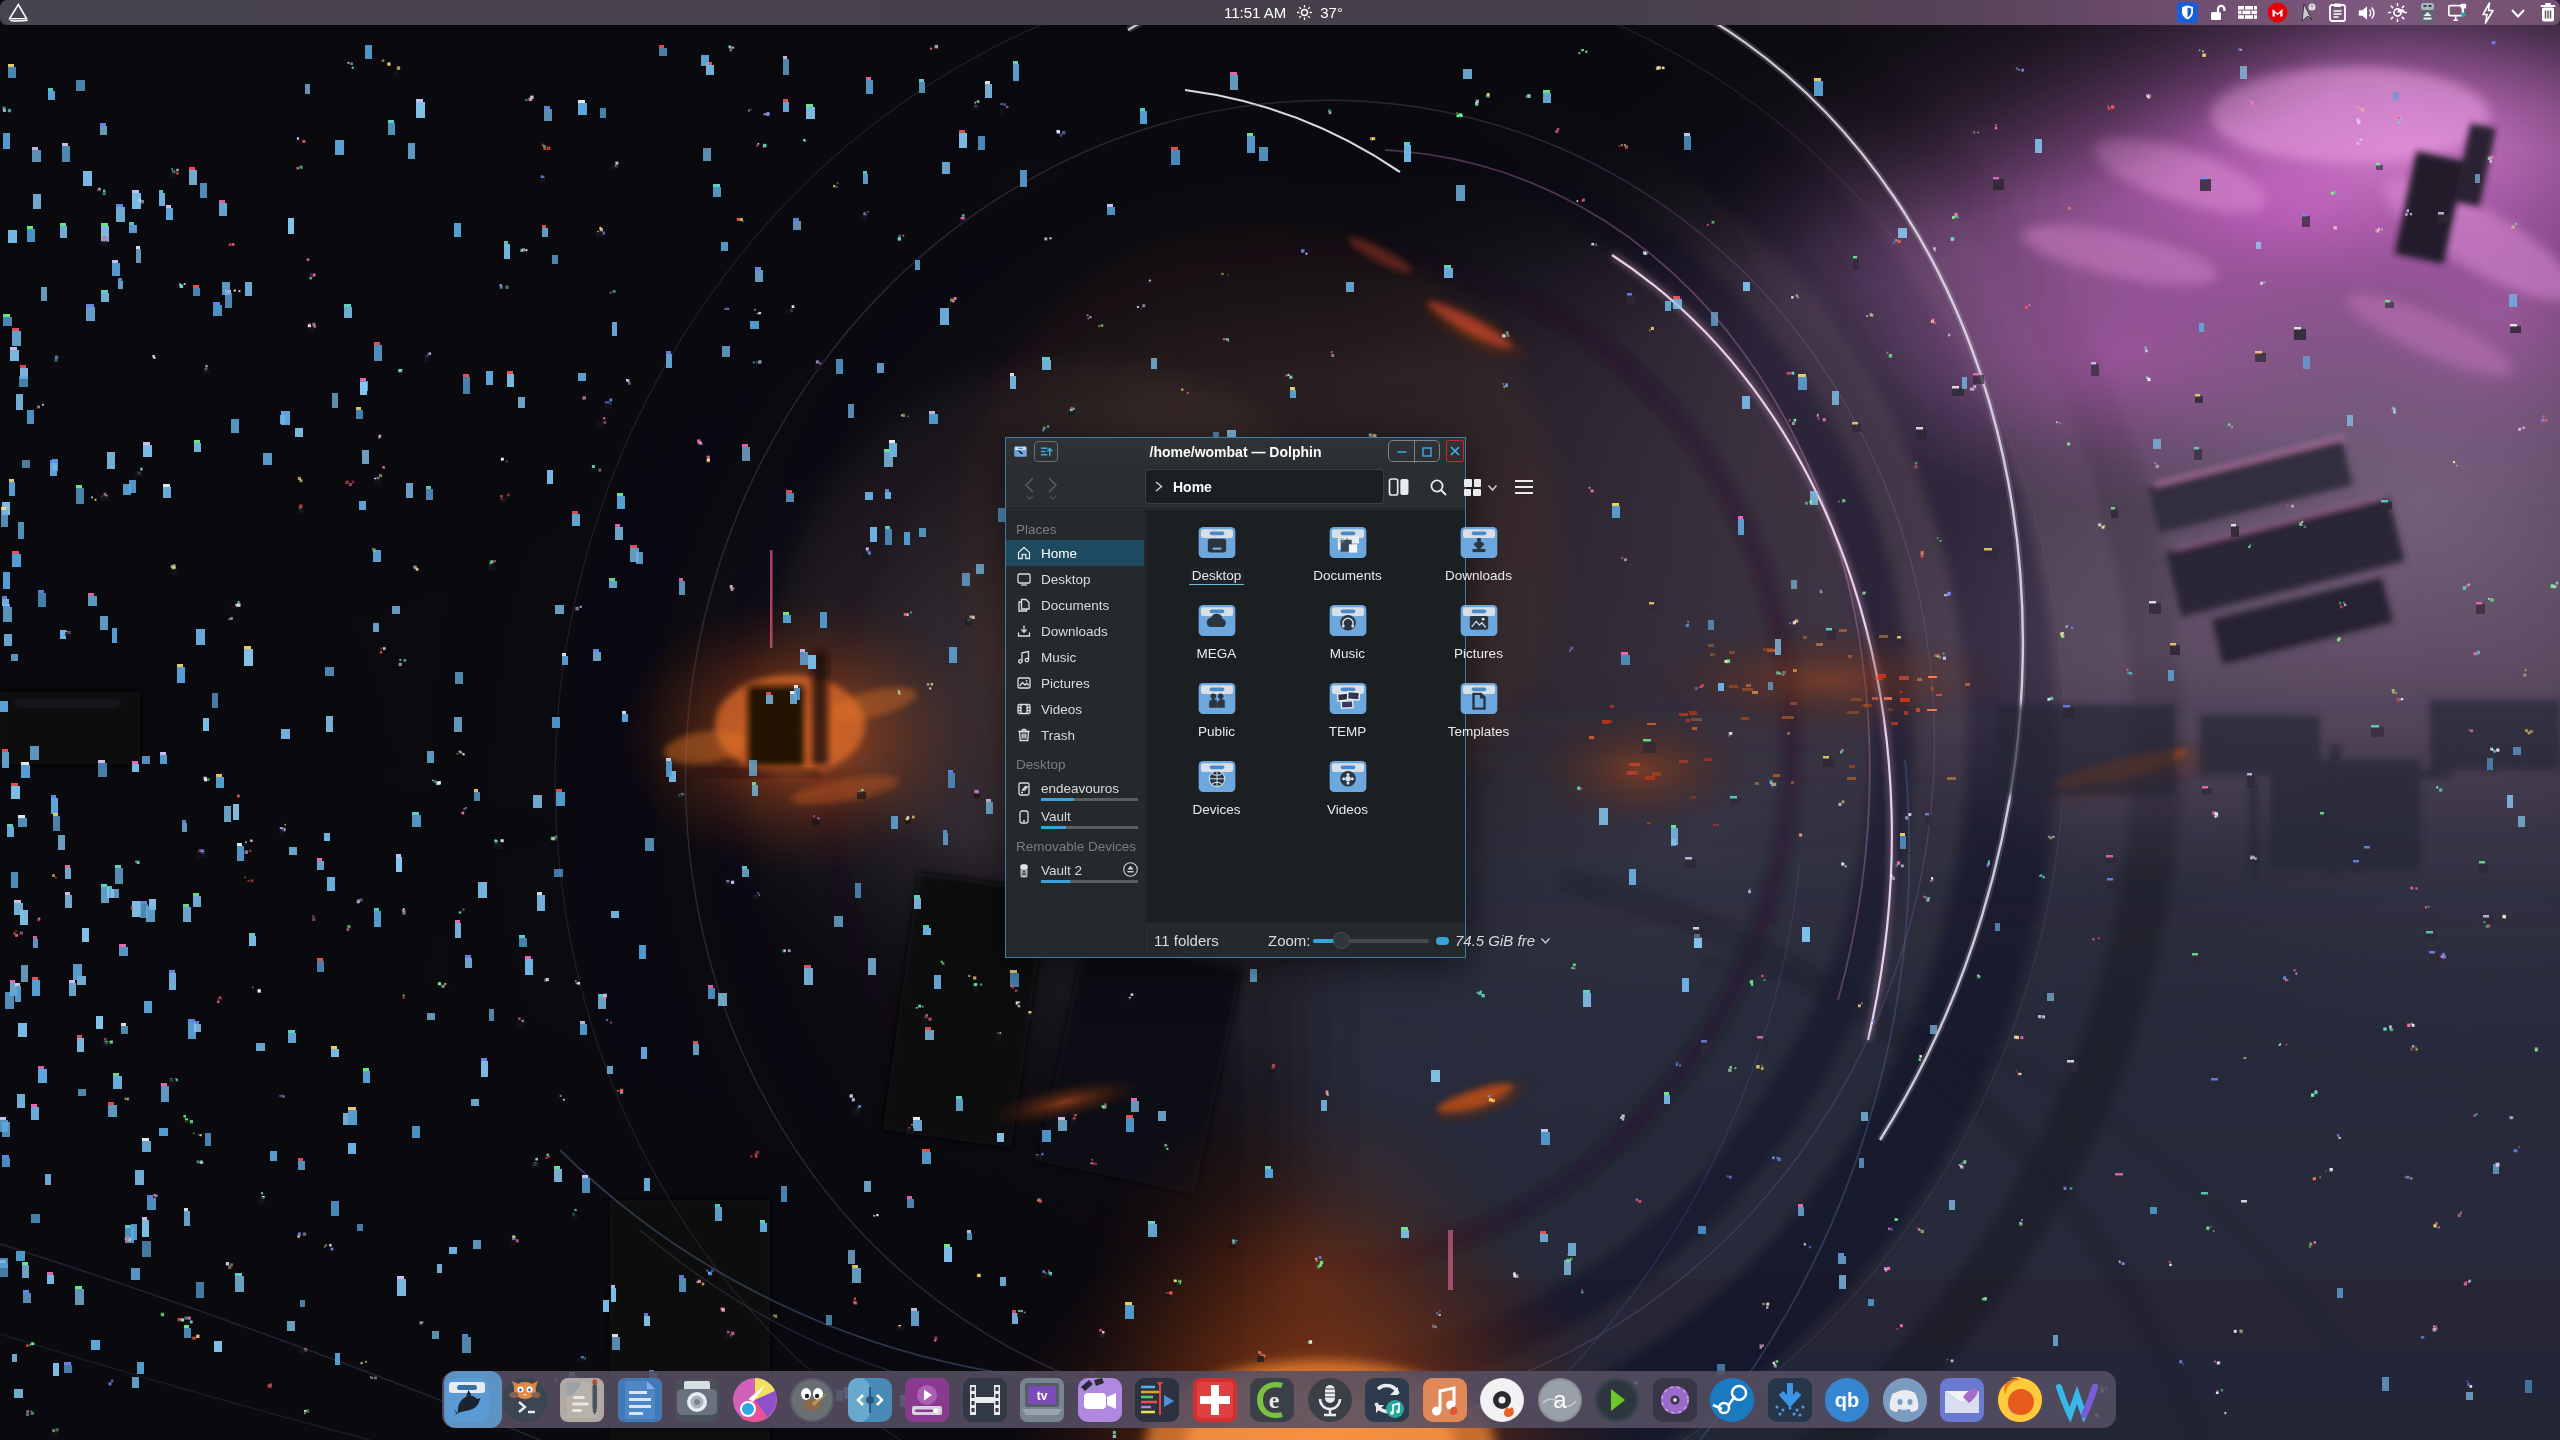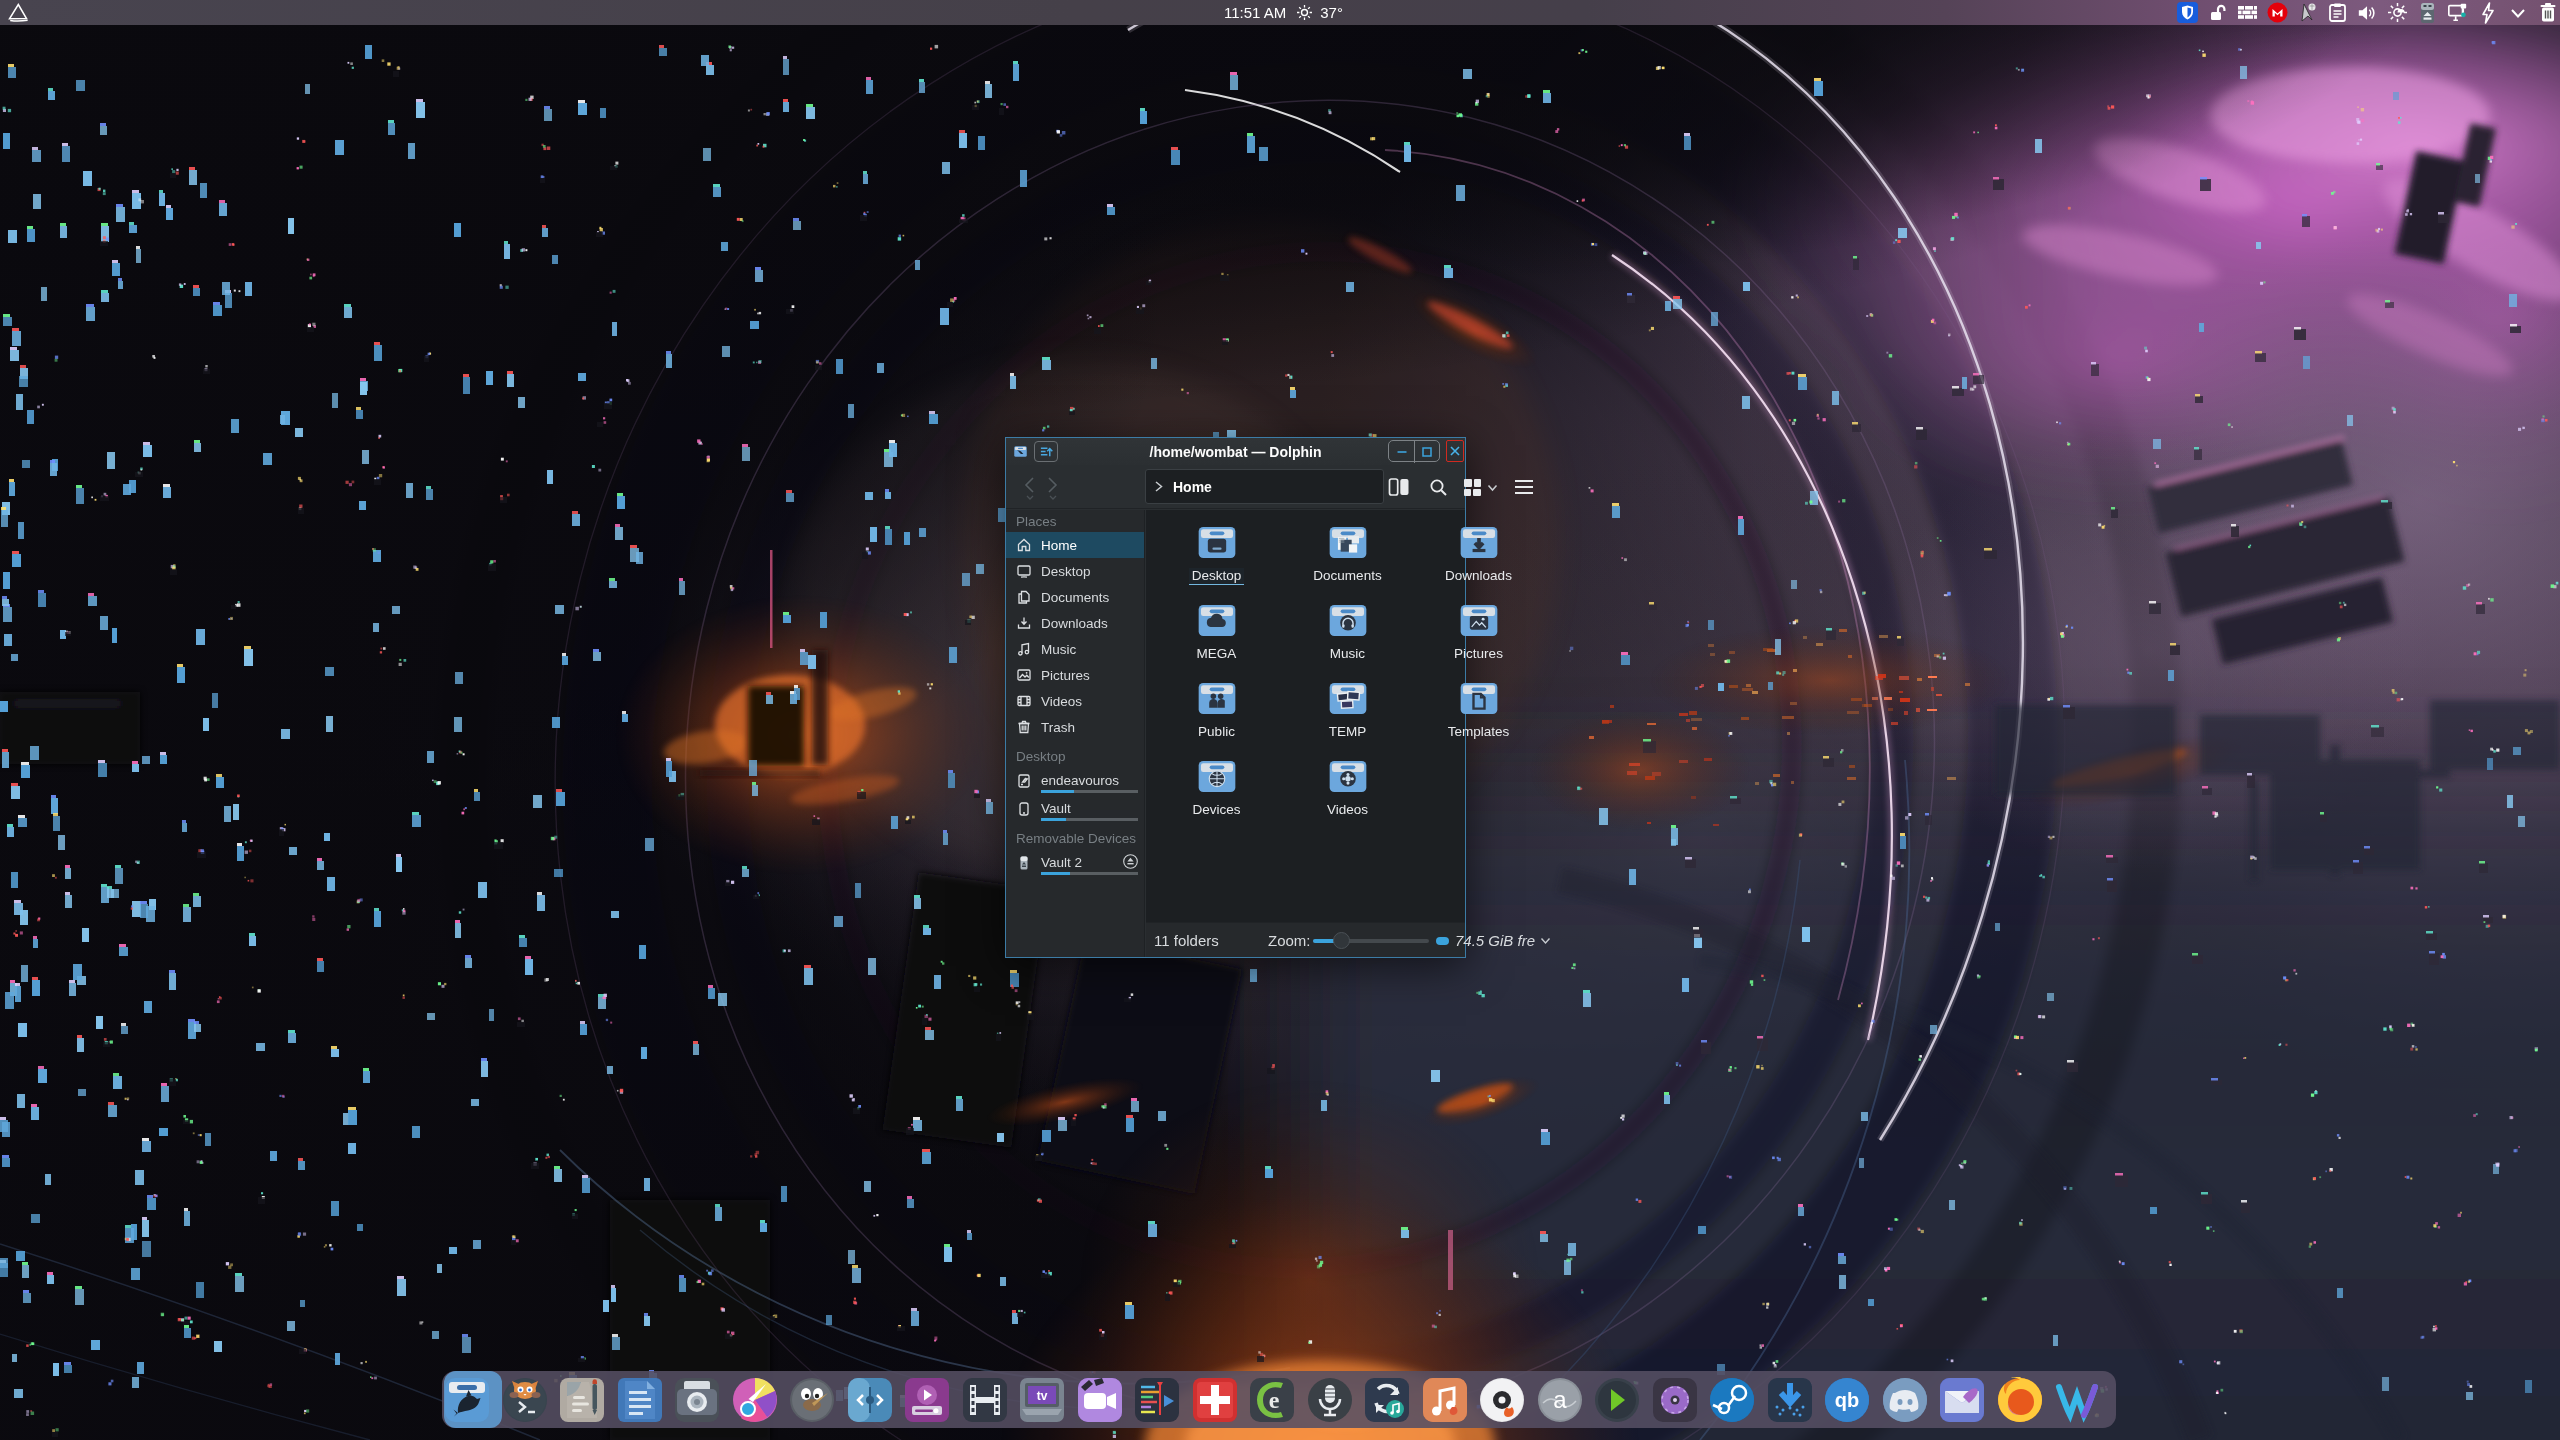--- a/index.html
+++ b/index.html
@@ -1,20 +1,20 @@
 <!DOCTYPE html>
 <html><head><meta charset="utf-8">
 <style>
 * { margin:0; padding:0; box-sizing:border-box; }
 html,body { width:2560px; height:1440px; overflow:hidden; background:#0a0910;
   font-family:"Liberation Sans", sans-serif; }
 #wall { position:absolute; inset:0; }
 #panel { position:absolute; top:0; left:0; width:2560px; height:25px;
   background:linear-gradient(90deg,#48444f 0%,#454049 42%,#453f4a 62%,#554357 76%,#6e4d6e 85%,#7d5a7e 93%,#74516f 100%);
-  display:flex; align-items:center; color:#fff; font-size:15px; }
+  display:flex; align-items:center; color:#fff; font-size:15px;border-radius:7px; }
 #logo { margin-left:7px; display:flex; align-items:center; }
 #clock { position:absolute; left:1224px; top:0; height:25px; display:flex; align-items:center; }
 #tray { position:absolute; right:2px; top:0; height:25px; display:flex; align-items:center; gap:9px; }
 .tico { display:flex; align-items:center; justify-content:center; width:21px; }
 </style><style>
 #win { position:absolute; left:1005px; top:437px; width:461px; height:521px;
   background:#2a2e31; border:1px solid #3c7ca6; box-shadow:0 8px 40px rgba(0,0,0,0.6);
   color:#dcdfe2; font-size:13.5px; }
 #titlebar { height:27px; background:linear-gradient(180deg,#303437,#2b2f32);
   display:flex; align-items:center; position:relative; }
@@ -2656,21 +2656,21 @@
           <path d="M2.5 4.5 L6.5 9 L10.5 4.5" fill="none" stroke="#c8ccd0" stroke-width="1.5"></path>
         </svg>
       </span>
     <span class="ticon" style="left:503px">
         <svg width="22" height="18" viewBox="0 0 22 18">
           <path d="M2 3 h18 M2 9 h18 M2 15 h18" stroke="#e8eaec" stroke-width="2.2"></path>
         </svg>
       </span>
   </div>
   <div id="sidebar">
-      <div class="phead" style="margin-top:0">Places</div>
+      <div class="phead" style="margin-top:8px">Places</div>
       <div class="prow sel">
         <span class="pi">
           <svg width="16" height="16" viewBox="0 0 16 16">
             <path d="M2.5 7.5 L8 2.5 L13.5 7.5 V13.5 H9.8 V9.5 H6.2 V13.5 H2.5 Z" fill="none" stroke="#dcdfe2" stroke-width="1.3"></path>
           </svg>
         </span>
         <span>Home</span>
       </div>
       <div class="prow">
         <span class="pi">

